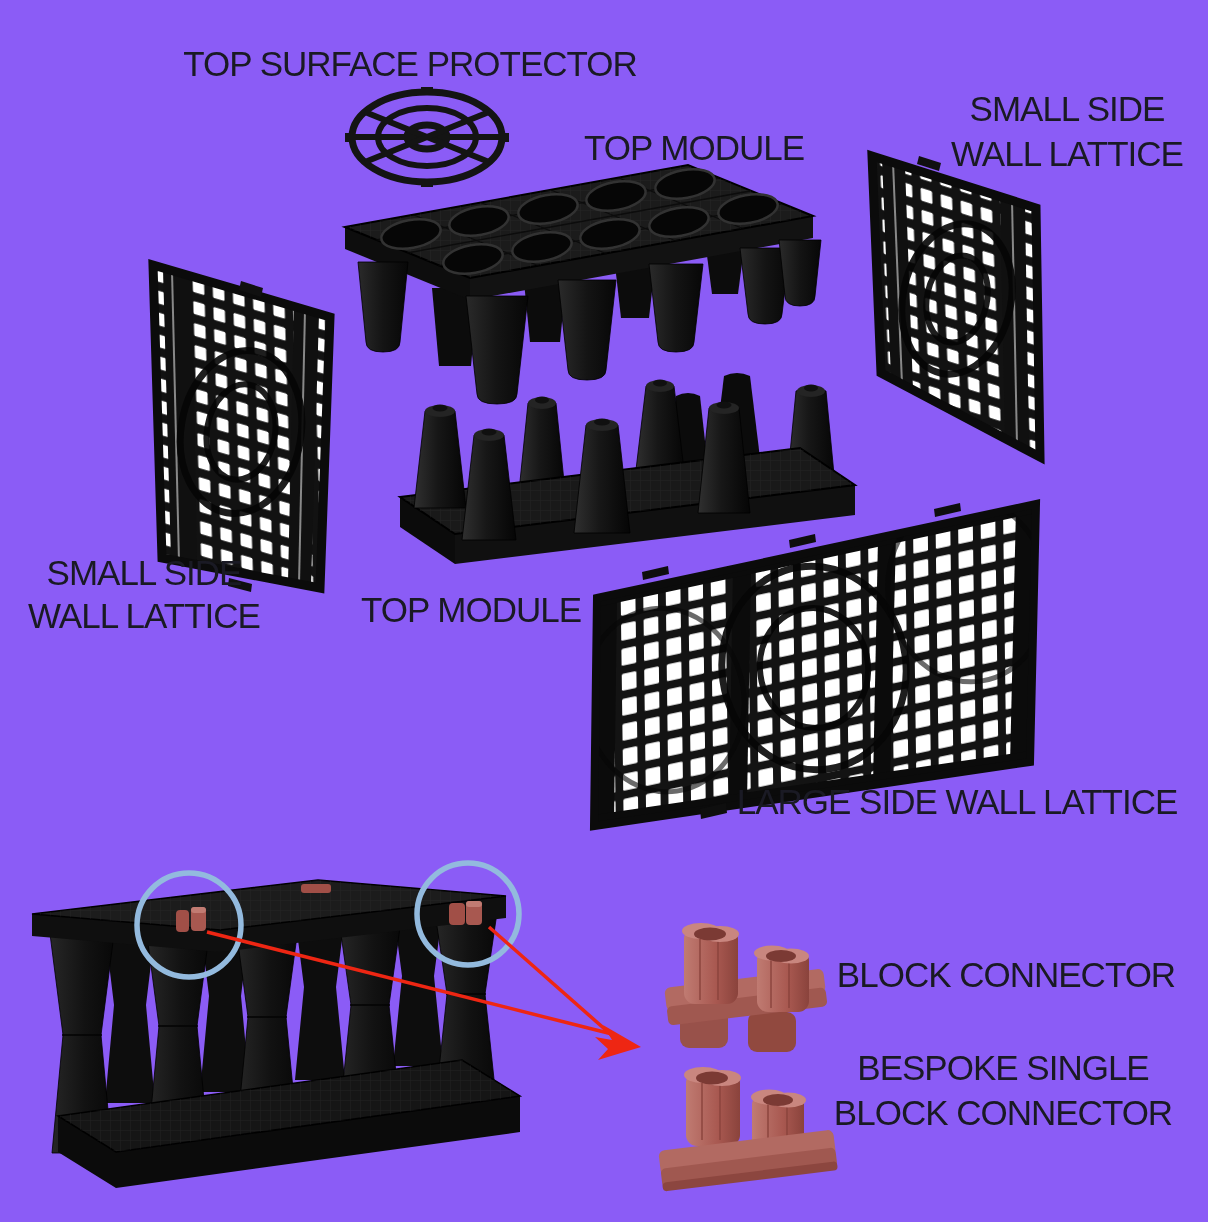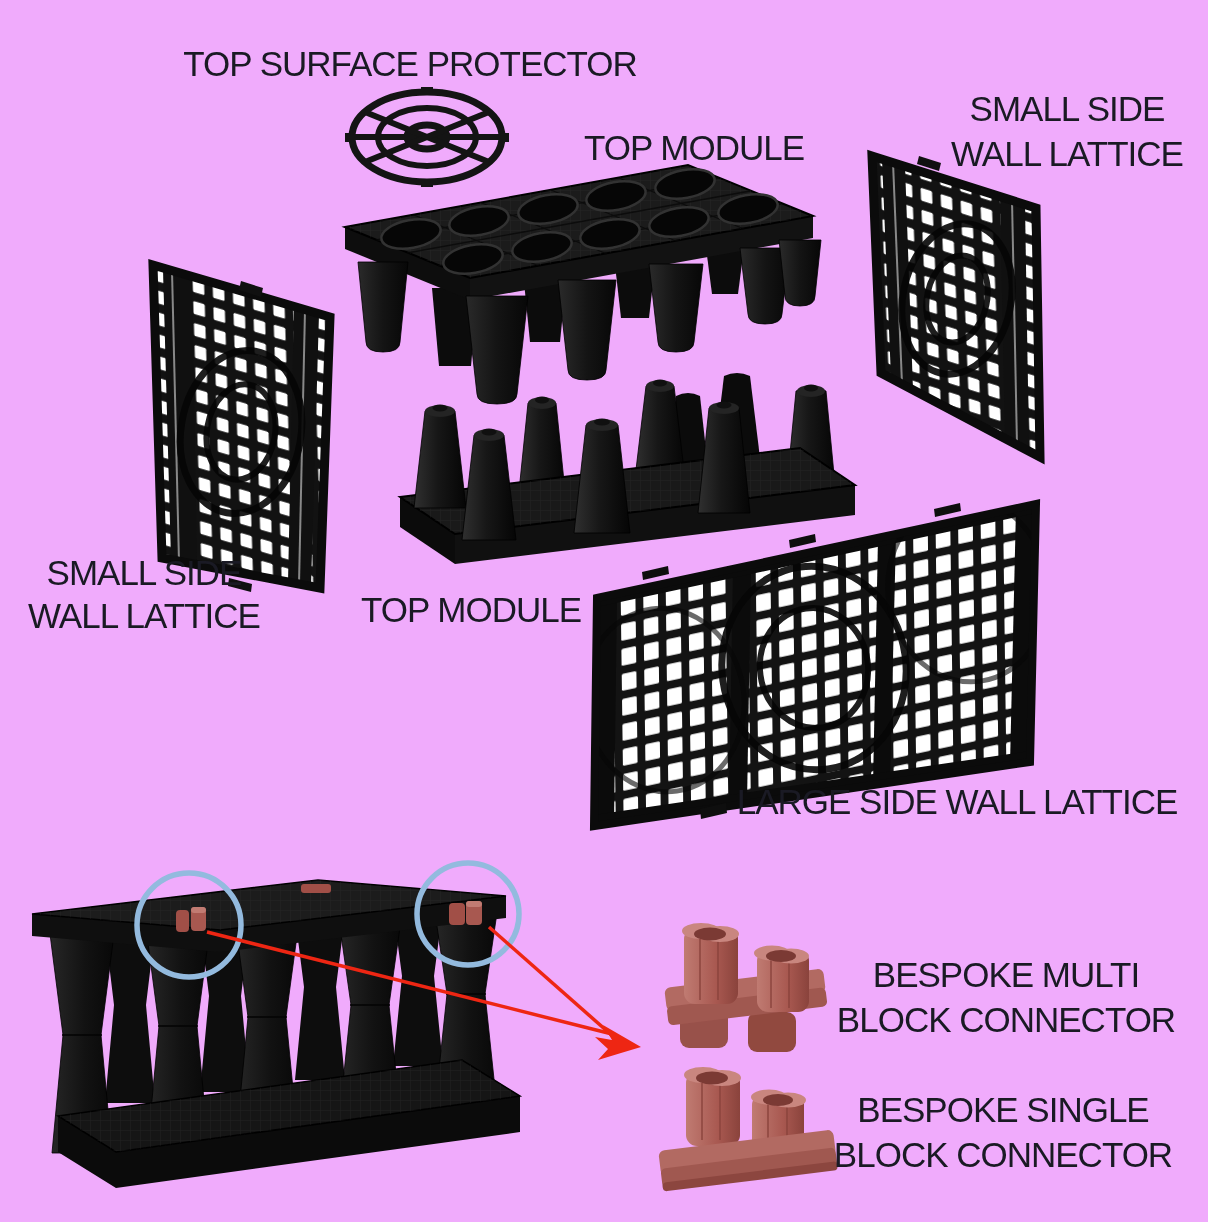--- a/index.html
+++ b/index.html
@@ -1,16 +1,16 @@
 <!DOCTYPE html>
 <html><head>
 <meta charset="utf-8">
 <style>
   html,body{margin:0;padding:0;background:#fff;}
-  .stage{position:relative;width:1208px;height:1222px;background:#f0abfc;overflow:hidden;
+  .stage{position:relative;width:1208px;height:1222px;background:#8b5cf6;overflow:hidden;
          font-family:"Liberation Sans",sans-serif;}
   .stage svg{position:absolute;left:0;top:0;}
   .lbl{position:absolute;transform:translateX(-50%);color:#1a1a24;
        font:400 35px/45px "Liberation Sans",sans-serif;letter-spacing:-1px;
        text-align:center;white-space:nowrap;}
   .lbl.lh43{line-height:43px;}
 </style>
 </head>
 <body>
 
@@ -315,21 +315,20 @@
 <div class="lbl lh43" style="left:144px;top:551px">
   <div>SMALL SIDE</div>
   <div>WALL LATTICE</div>
 </div>
 
 <div class="lbl" style="left:471px;top:587px">TOP MODULE</div>
 
 <div class="lbl" style="left:957px;top:779px">LARGE SIDE WALL LATTICE</div>
 
 <div class="lbl" style="left:1006px;top:952px">
-  <div>BESPOKE MULTI</div>
   <div>BLOCK CONNECTOR</div>
 </div>
 
-<div class="lbl" style="left:1003px;top:1087px">
+<div class="lbl" style="left:1003px;top:1045px">
   <div>BESPOKE SINGLE</div>
   <div>BLOCK CONNECTOR</div>
 </div>
 </div>
 
 </body></html>

